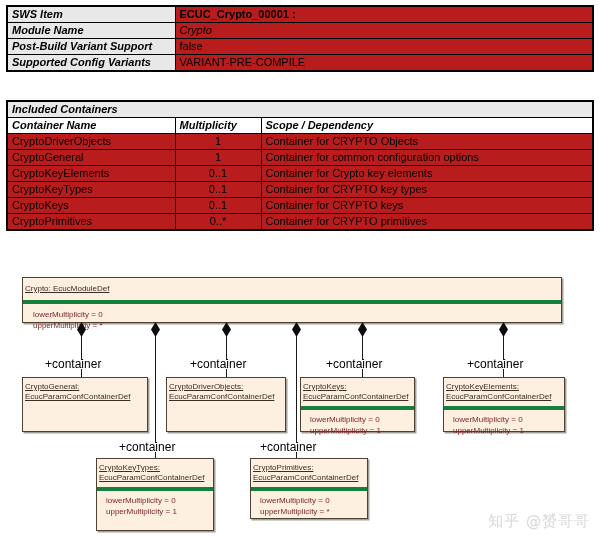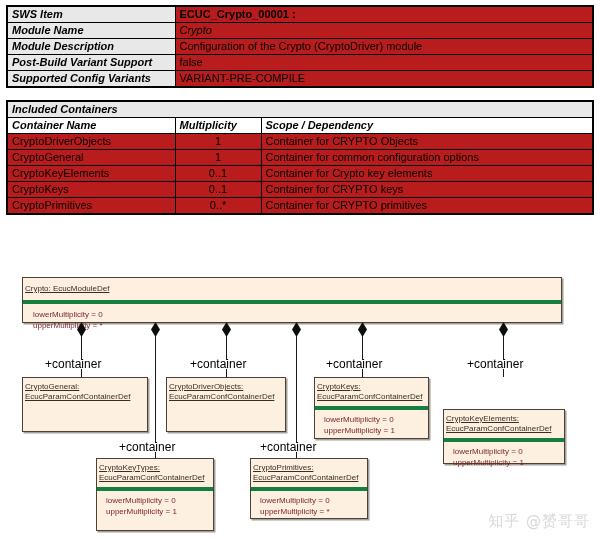--- a/index.html
+++ b/index.html
@@ -121,24 +121,20 @@
   <tbody>
     <tr>
       <td class="lbl">SWS Item</td>
       <td class="bold">ECUC_Crypto_00001 :</td>
     </tr>
     <tr>
       <td class="lbl">Module Name</td>
       <td class="ital">Crypto</td>
     </tr>
     <tr>
-      <td class="lbl">Module Description</td>
-      <td>Configuration of the Crypto (CryptoDriver) module</td>
-    </tr>
-    <tr>
       <td class="lbl">Post-Build Variant Support</td>
       <td>false</td>
     </tr>
     <tr>
       <td class="lbl">Supported Config Variants</td>
       <td>VARIANT-PRE-COMPILE</td>
     </tr>
   </tbody>
 </table>
 
@@ -167,20 +163,25 @@
       <td>CryptoGeneral</td>
       <td class="ctr">1</td>
       <td>Container for common configuration options</td>
     </tr>
     <tr>
       <td>CryptoKeyElements</td>
       <td class="ctr">0..1</td>
       <td>Container for Crypto key elements</td>
     </tr>
     <tr>
+      <td>CryptoKeyTypes</td>
+      <td class="ctr">0..1</td>
+      <td>Container for CRYPTO key types</td>
+    </tr>
+    <tr>
       <td>CryptoKeys</td>
       <td class="ctr">0..1</td>
       <td>Container for CRYPTO keys</td>
     </tr>
     <tr>
       <td>CryptoPrimitives</td>
       <td class="ctr">0..*</td>
       <td>Container for CRYPTO primitives</td>
     </tr>
   </tbody>
@@ -232,32 +233,32 @@
     </div>
   </div>
 
   <div class="uml-box" style="left:166px;top:115px;width:120px;height:55px;">
     <div class="uml-title">
       <u>CryptoDriverObjects:</u><br>
       <u>EcucParamConfContainerDef</u>
     </div>
   </div>
 
-  <div class="uml-box" style="left:314px;top:115px;width:115px;height:62px;">
+  <div class="uml-box" style="left:300px;top:115px;width:115px;height:55px;">
     <div class="uml-title">
       <u>CryptoKeys:</u><br>
       <u>EcucParamConfContainerDef</u>
     </div>
     <div class="uml-attrs uml-sep">
       <div>lowerMultiplicity = 0</div>
       <div>upperMultiplicity = 1</div>
     </div>
   </div>
 
-  <div class="uml-box" style="left:443px;top:115px;width:122px;height:55px;margin-top:32px;">
+  <div class="uml-box" style="left:443px;top:115px;width:122px;height:55px;">
     <div class="uml-title">
       <u>CryptoKeyElements:</u><br>
       <u>EcucParamConfContainerDef</u>
     </div>
     <div class="uml-attrs uml-sep">
       <div>lowerMultiplicity = 0</div>
       <div>upperMultiplicity = 1</div>
     </div>
   </div>
 

